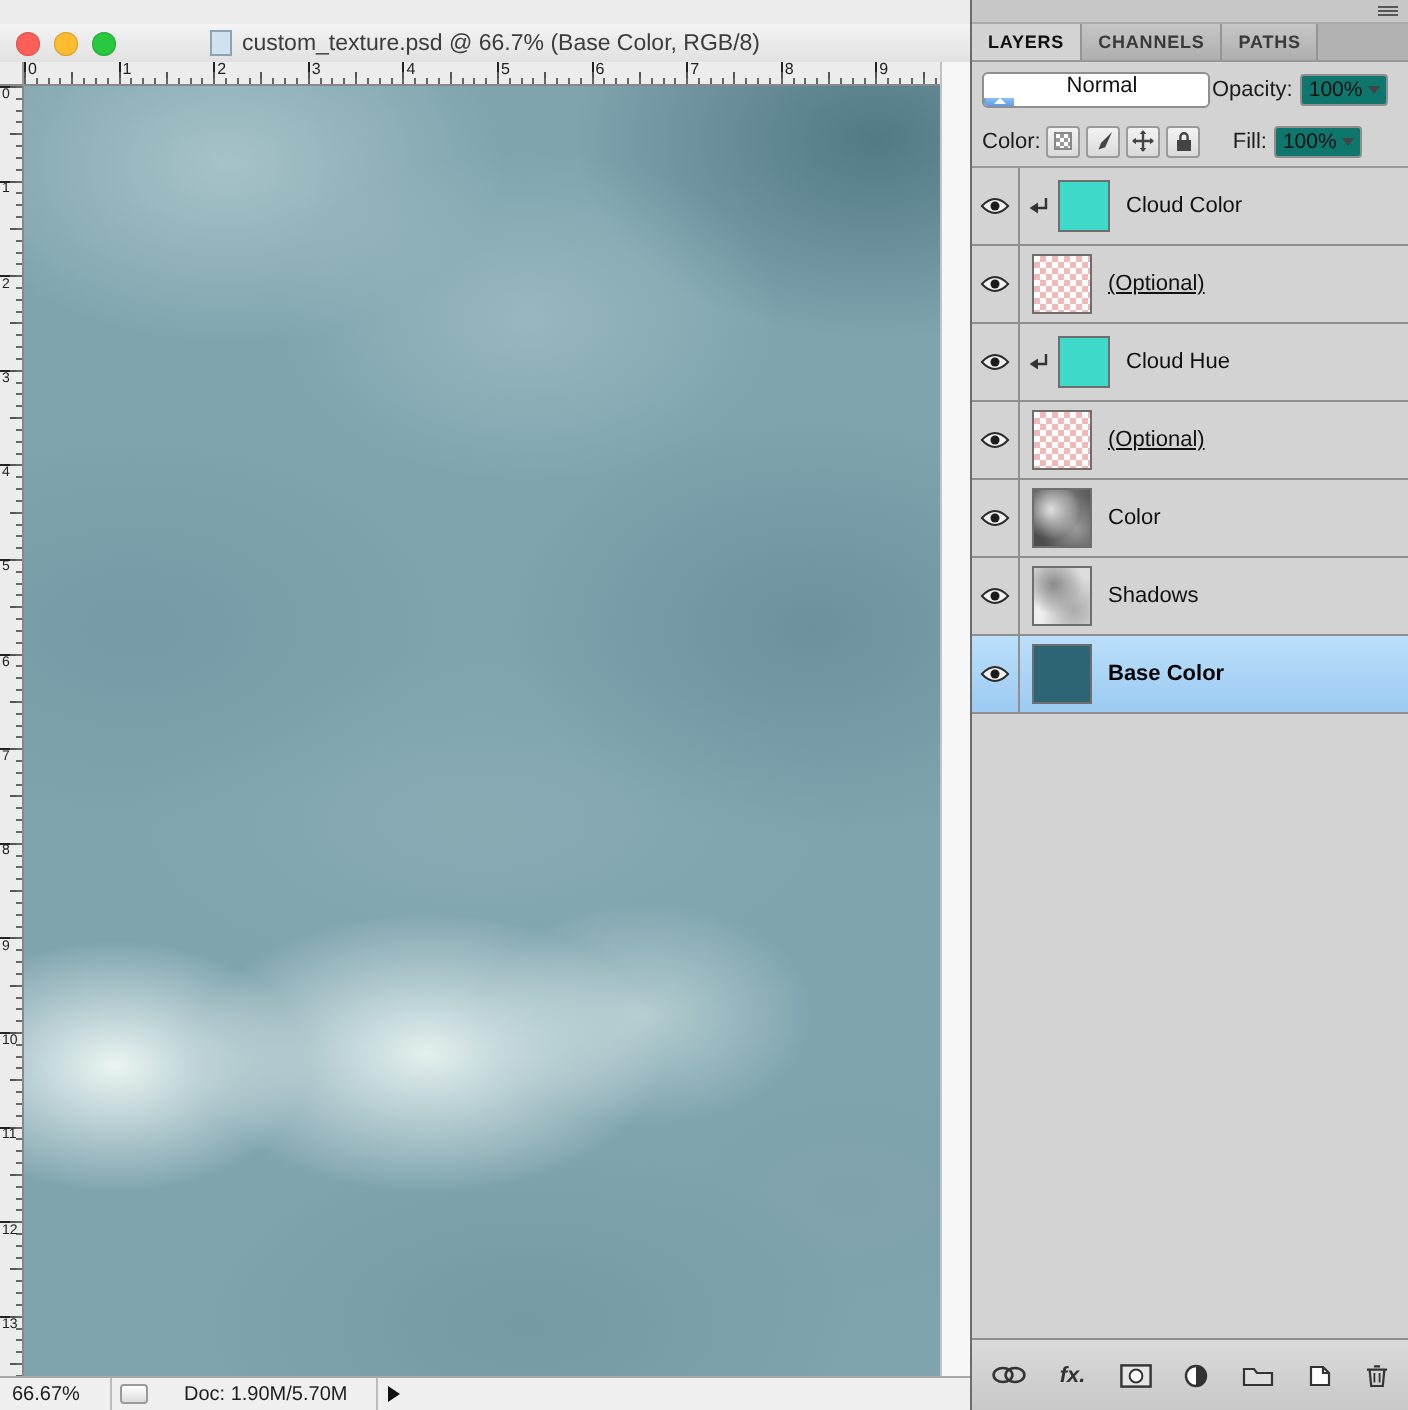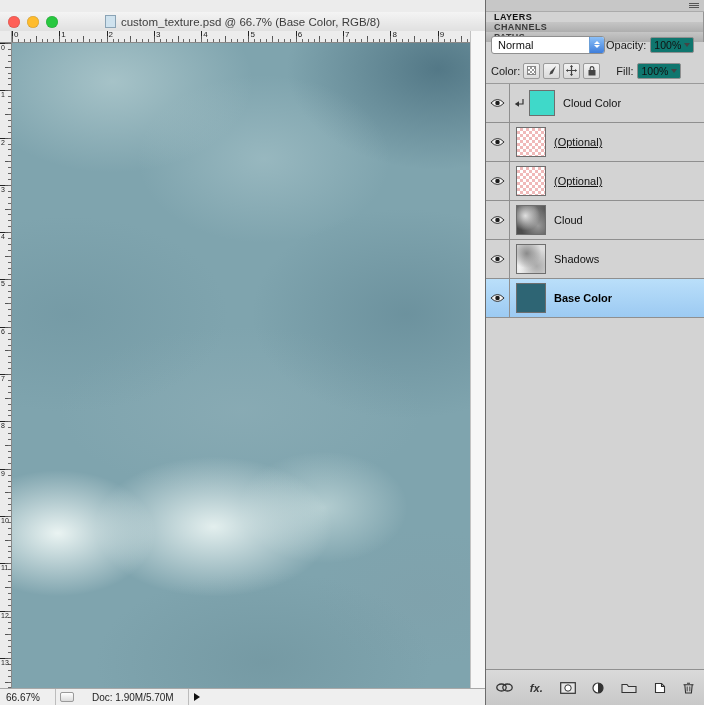--- a/index.html
+++ b/index.html
@@ -87,28 +87,28 @@
   .status-arrow { width:0; height:0; border-left:6px solid #111; border-top:4px solid transparent; border-bottom:4px solid transparent; margin-left:5px; }
 
   
   .panel { position:absolute; left:485px; top:0; width:219px; height:705px;
     background:#d3d3d3; border-left:1px solid #6b6b6b; display:flex; flex-direction:column; }
   .panel-top { height:12px; background:#c7c7c7; border-bottom:1px solid #ababab;
     display:flex; justify-content:flex-end; align-items:center; padding-right:5px; }
   .panel-menu { display:flex; flex-direction:column; gap:1px; cursor:pointer; }
   .panel-menu i { width:10px; height:1px; background:#555; display:block; }
 
-  .tabbar { height:19px; background:#b2b2b2; border-bottom:1px solid #979797; display:flex;flex-direction:column; }
+  .tabbar { height:19px; background:#b2b2b2; border-bottom:1px solid #979797; display:flex; }
   .tab { padding:0 8px; display:flex; align-items:center; font-size:9px; font-weight:bold;
     letter-spacing:.4px; color:#3a3a3a; background:linear-gradient(#c6c6c6,#aeaeae); border-right:1px solid #949494; }
   .tab.active { background:#d3d3d3; color:#101010; }
 
   .blend-row { height:27px; display:flex; align-items:center; padding:0 5px; }
   .combo { width:114px; height:18px; background:#fff; border:1px solid #8f8f8f; border-radius:3px;
-    display:flex; align-items:center; overflow:hidden; }
+    display:flex; align-items:center; overflow:hidden;flex-direction:column; }
   .combo-text { flex:1; font-size:11px; padding-left:6px; color:#111; }
   .stepper { width:15px; align-self:stretch; background:linear-gradient(#8cc0f8,#3f7edb);
     display:flex; flex-direction:column; align-items:center; justify-content:center; gap:1px; border-left:1px solid #6b9fd8; }
   .tri-up { width:0; height:0; border-bottom:3px solid #fff; border-left:3px solid transparent; border-right:3px solid transparent; }
   .tri-down { width:0; height:0; border-top:3px solid #fff; border-left:3px solid transparent; border-right:3px solid transparent; }
 
   .lbl { font-size:11px; color:#1c1c1c; white-space:nowrap; }
   .blend-row .lbl { margin-left:1px; }
   .valbox { margin-left:4px; width:44px; height:16px; background:#0f766e; border:1px solid #8f8f8f; border-radius:2px;
     display:flex; align-items:center; justify-content:space-between; padding:0 3px; font-size:10.5px; color:#111; }
@@ -311,34 +311,50 @@
     <span class="thumb thumb-checker"></span>
     <span class="layer-name underline">(Optional)</span>
   </div>
       <div class="layer-row">
     <span class="eye-cell">
       <svg class="eye" width="15" height="10" viewBox="0 0 16 10">
             <path d="M1 5 Q8 -2.5 15 5 Q8 12.5 1 5 Z" fill="#f0f0f0" stroke="#2a2a2a" stroke-width="1"></path>
             <circle cx="8" cy="5" r="2.4" fill="#1c1c1c"></circle>
           </svg>
     </span>
+    <span class="clip-arrow">
+      <svg width="11" height="10" viewBox="0 0 11 10">
+            <path d="M9 1 V6 H4.5" fill="none" stroke="#333" stroke-width="1.2"></path>
+            <path d="M5 3.3 L0.8 6 L5 8.7 Z" fill="#333"></path>
+          </svg>
+    </span>
+    <span class="thumb thumb-teal"></span>
+    <span class="layer-name">Cloud Hue</span>
+  </div>
+      <div class="layer-row">
+    <span class="eye-cell">
+      <svg class="eye" width="15" height="10" viewBox="0 0 16 10">
+            <path d="M1 5 Q8 -2.5 15 5 Q8 12.5 1 5 Z" fill="#f0f0f0" stroke="#2a2a2a" stroke-width="1"></path>
+            <circle cx="8" cy="5" r="2.4" fill="#1c1c1c"></circle>
+          </svg>
+    </span>
 
     <span class="thumb thumb-checker"></span>
     <span class="layer-name underline">(Optional)</span>
   </div>
       <div class="layer-row">
     <span class="eye-cell">
       <svg class="eye" width="15" height="10" viewBox="0 0 16 10">
             <path d="M1 5 Q8 -2.5 15 5 Q8 12.5 1 5 Z" fill="#f0f0f0" stroke="#2a2a2a" stroke-width="1"></path>
             <circle cx="8" cy="5" r="2.4" fill="#1c1c1c"></circle>
           </svg>
     </span>
 
     <span class="thumb thumb-clouds"></span>
-    <span class="layer-name">Cloud</span>
+    <span class="layer-name">Color</span>
   </div>
       <div class="layer-row">
     <span class="eye-cell">
       <svg class="eye" width="15" height="10" viewBox="0 0 16 10">
             <path d="M1 5 Q8 -2.5 15 5 Q8 12.5 1 5 Z" fill="#f0f0f0" stroke="#2a2a2a" stroke-width="1"></path>
             <circle cx="8" cy="5" r="2.4" fill="#1c1c1c"></circle>
           </svg>
     </span>
 
     <span class="thumb thumb-shadows"></span>

